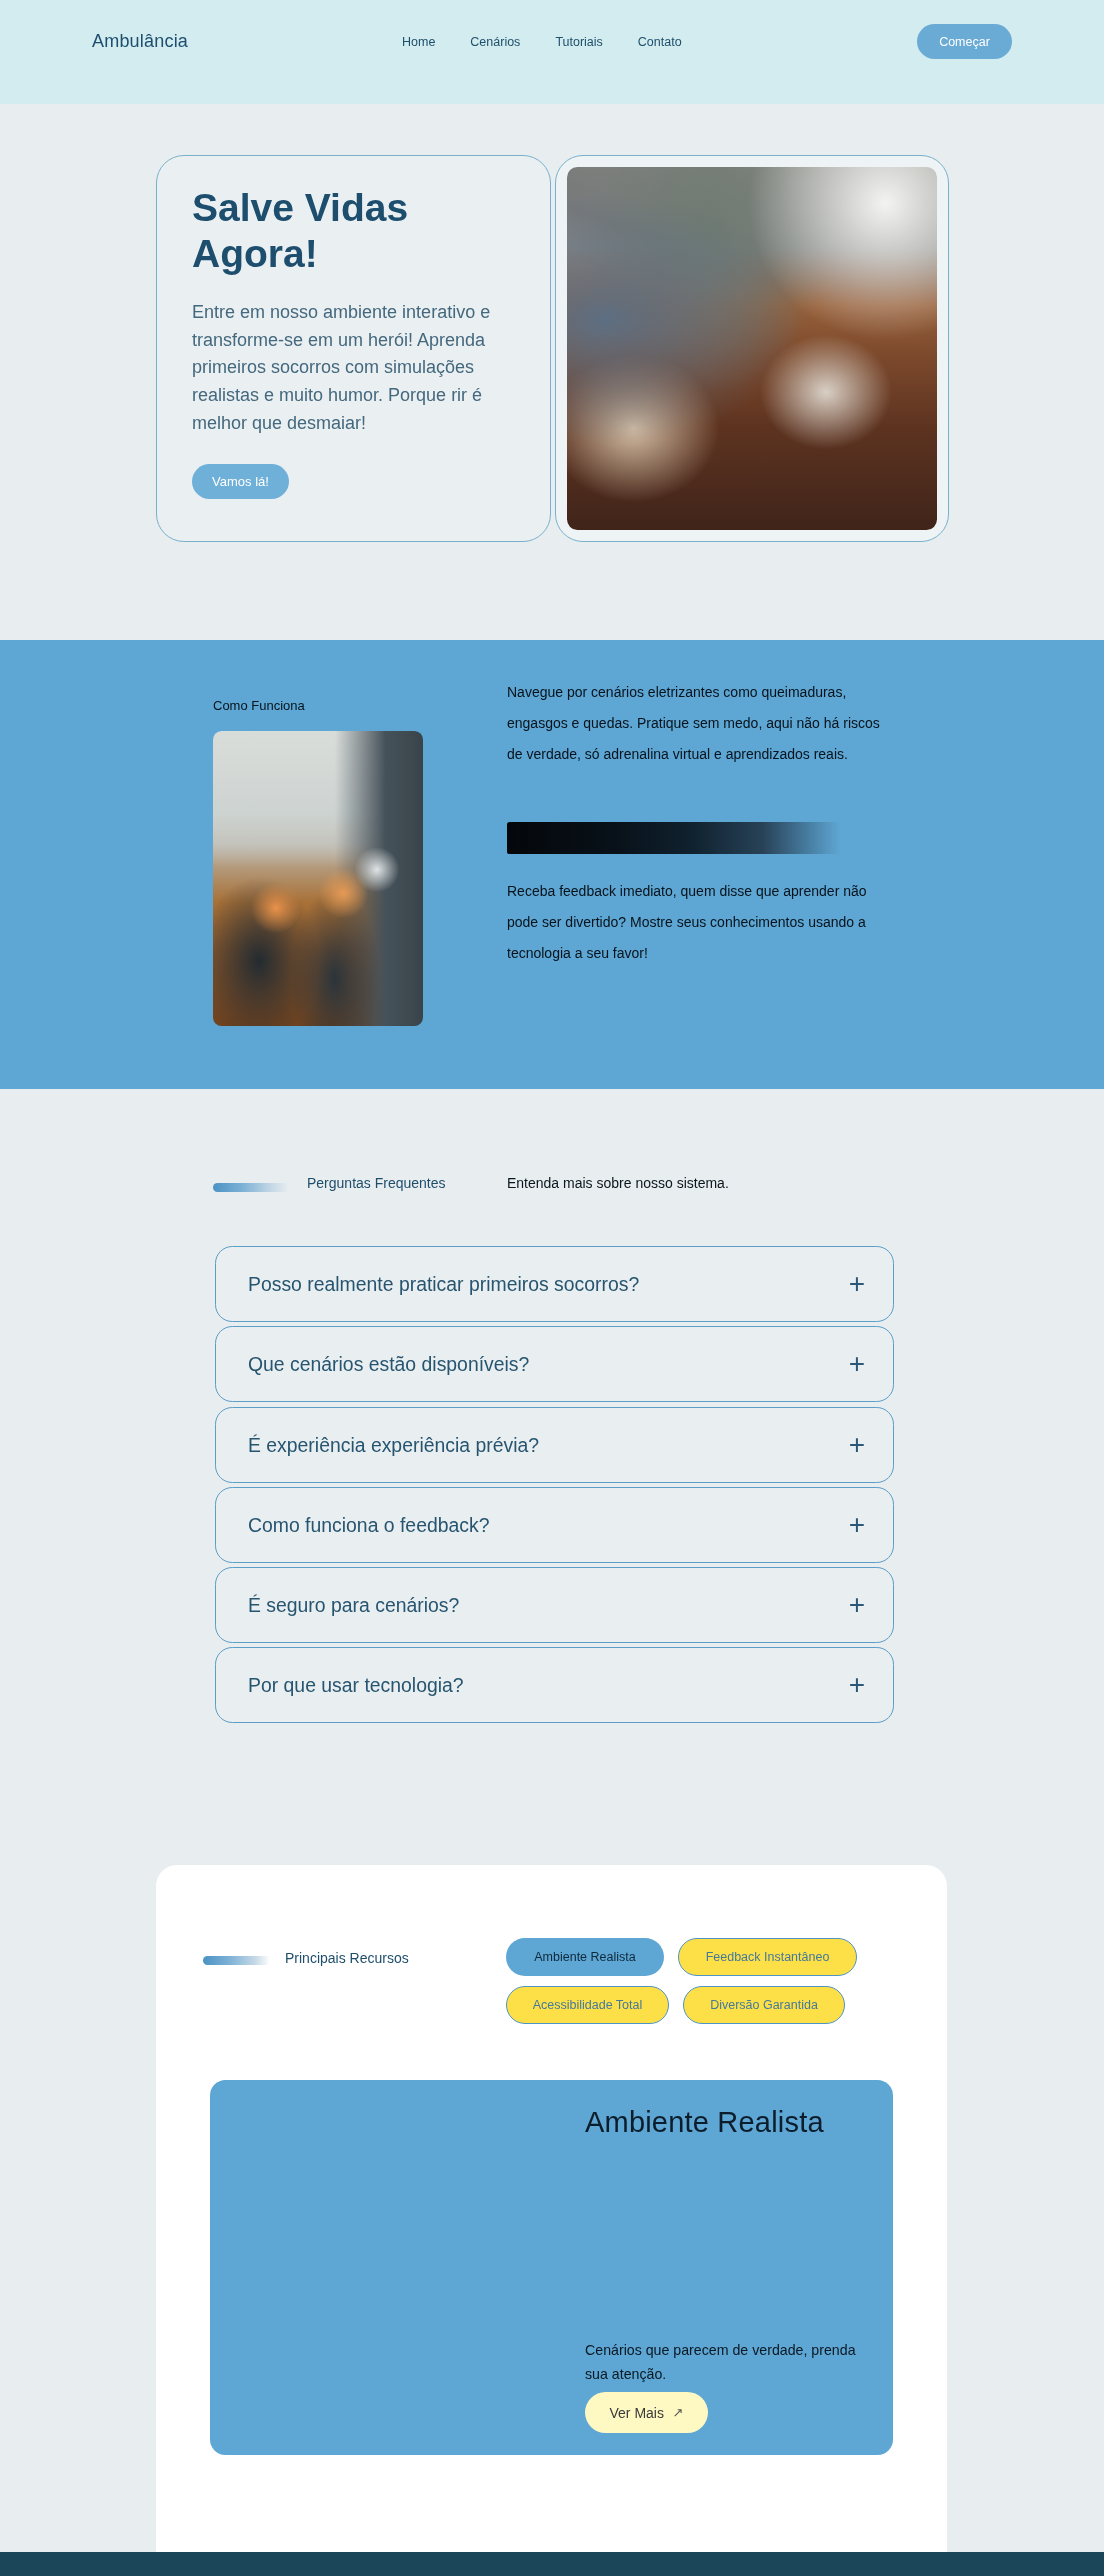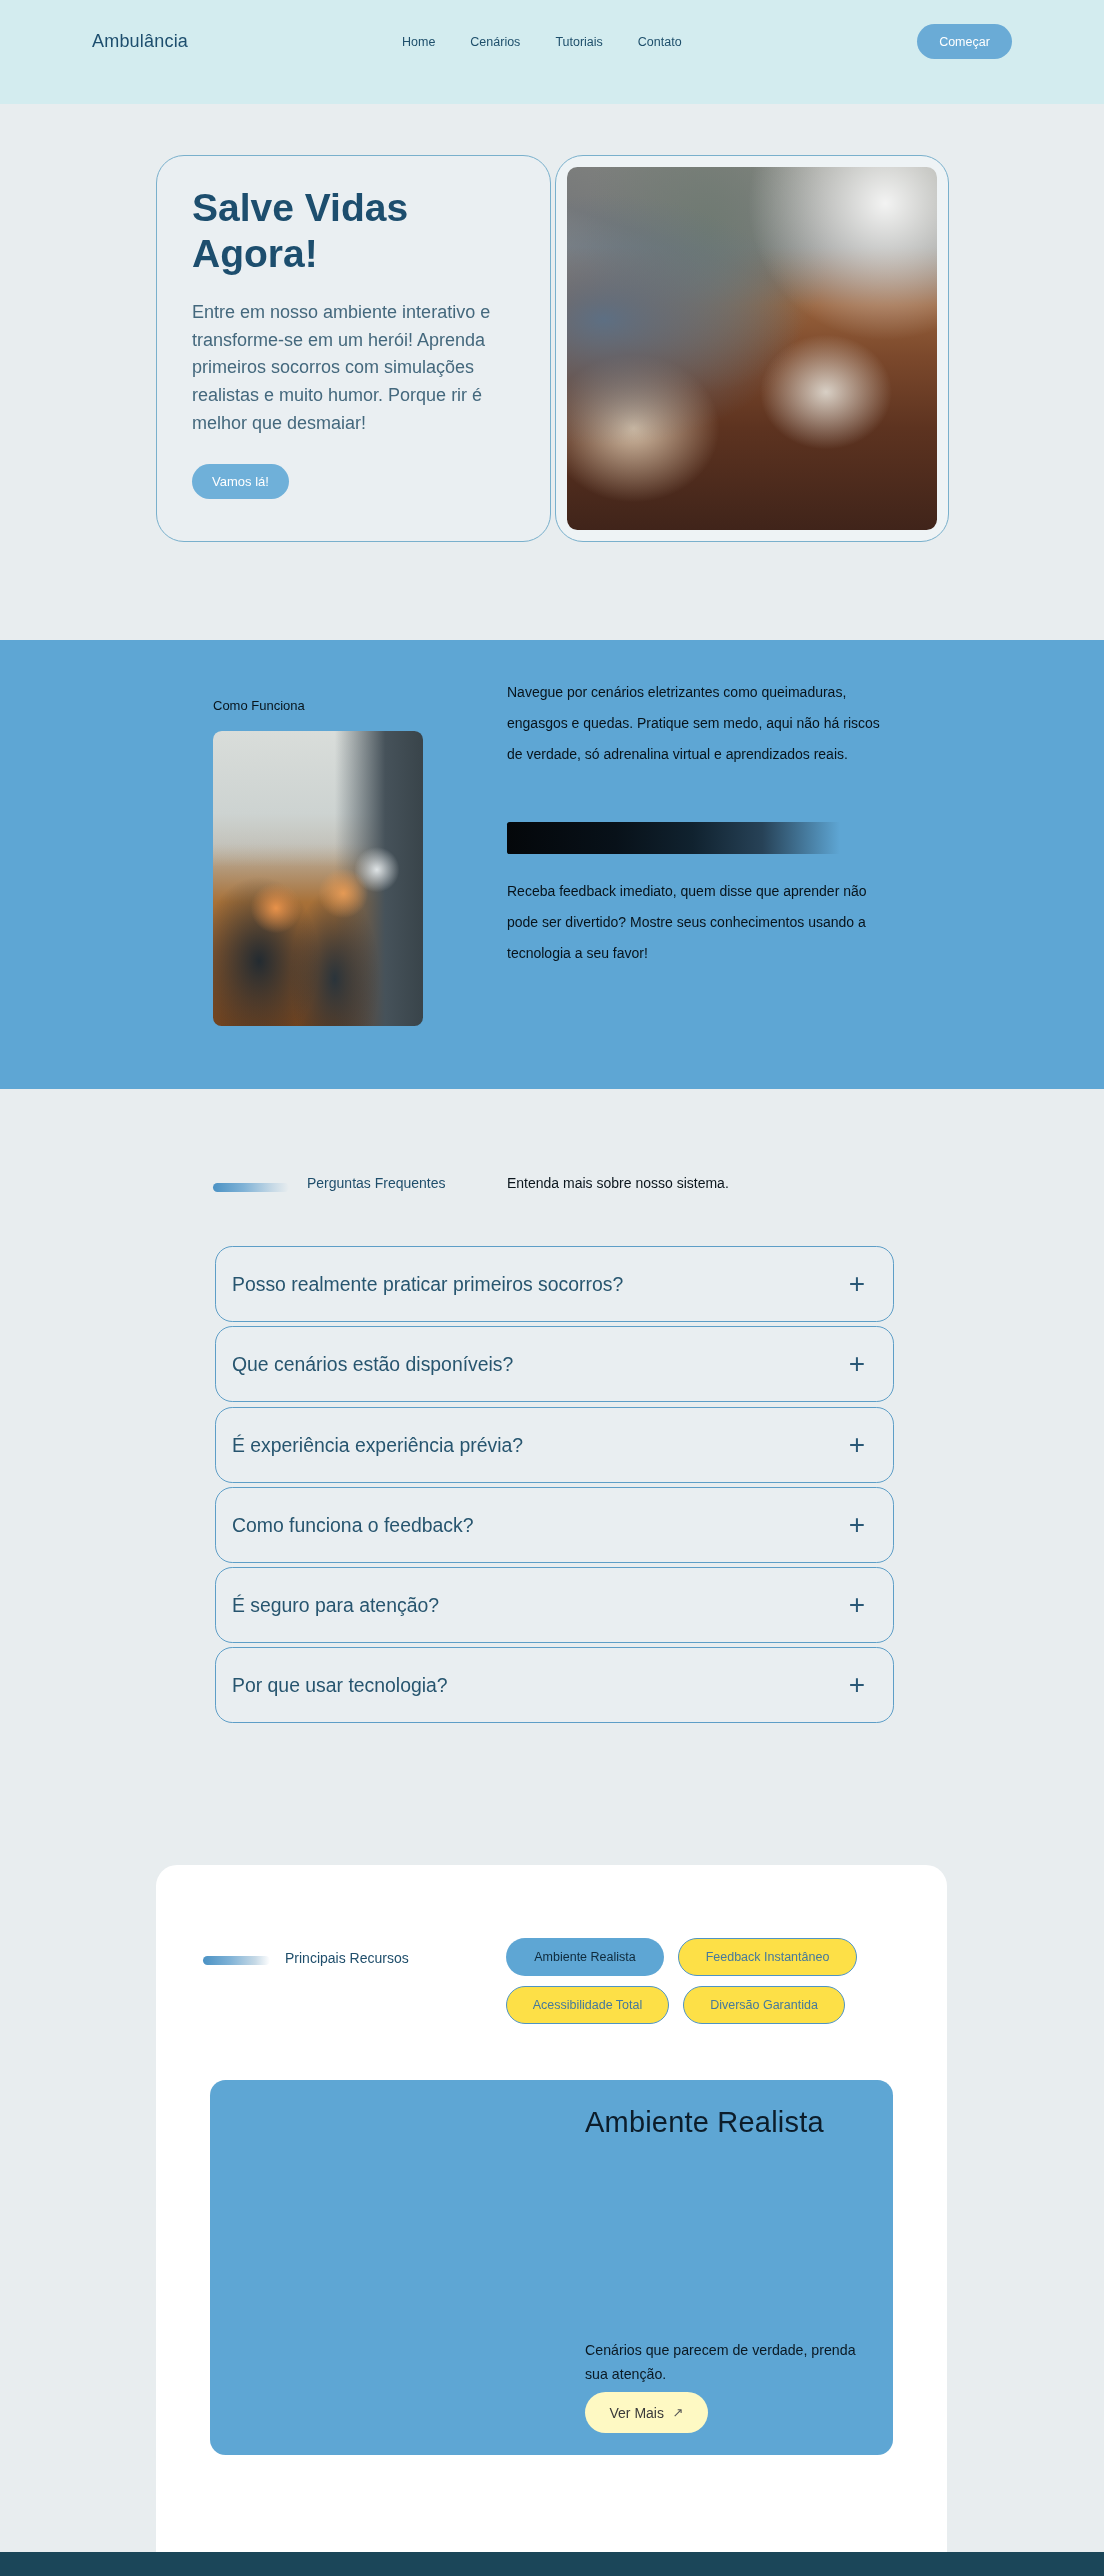--- a/index.html
+++ b/index.html
@@ -55,21 +55,21 @@
   .how-para2 { position:absolute; left:507px; top:236px; width:388px; }
 
   
   .grad-chip { height:8.6px; border-radius:5.2px;
     background:linear-gradient(90deg,#4b92c4 0%, #7fb2d6 40%, #c6d9e6 78%, rgba(232,237,239,0) 100%); }
   .faq-bar   { position:absolute; left:213px; top:1183px; width:76px; }
   .faq-label { position:absolute; left:307px; top:1175px; font-size:14px; font-weight:500; color:#1f4e6b; }
   .faq-sub   { position:absolute; left:507px; top:1175px; font-size:14px; color:#0b161d; }
   .faq-item { position:absolute; left:215px; width:679px; height:76px; background:#e9eef1;
     border:0.9px solid #5d9ec7; border-radius:17.3px; display:flex; align-items:center; cursor:pointer; }
-  .faq-q { margin-left:16px; font-size:19.4px; color:#27556f; }
+  .faq-q { margin-left:32px; font-size:19.4px; color:#27556f; }
   .faq-plus { position:absolute; right:28px; top:50%; transform:translateY(-50%); font-size:28px; font-weight:300; color:#2a5876; line-height:1; }
 
   
   .features-card { position:absolute; left:156px; top:1865px; width:791px; height:841px; background:#fff; border-radius:21px; }
   .feat-bar   { position:absolute; left:47px; top:91px; width:67px; }
   .feat-label { position:absolute; left:129px; top:85px; font-size:14px; font-weight:500; color:#1f4e6b; }
   .pill { position:absolute; height:38px; border-radius:19px; display:flex; align-items:center; justify-content:center;
     font-size:12.5px; cursor:pointer; }
   .pill-active { background:#5ea6d4; color:#0e2a3c; font-weight:500; }
   .pill-ghost { background:#fde047; border:1.3px solid #4f94c4; color:#45799c; }
@@ -146,21 +146,21 @@
   </div>
   <div class="faq-item" style="top:1407px">
     <div class="faq-q">É experiência experiência prévia?</div>
     <div class="faq-plus">+</div>
   </div>
   <div class="faq-item" style="top:1487px">
     <div class="faq-q">Como funciona o feedback?</div>
     <div class="faq-plus">+</div>
   </div>
   <div class="faq-item" style="top:1567px">
-    <div class="faq-q">É seguro para atenção?</div>
+    <div class="faq-q">É seguro para cenários?</div>
     <div class="faq-plus">+</div>
   </div>
   <div class="faq-item" style="top:1647px">
     <div class="faq-q">Por que usar tecnologia?</div>
     <div class="faq-plus">+</div>
   </div>
 
   <div class="features-card">
     <div class="grad-chip feat-bar"></div>
     <div class="feat-label">Principais Recursos</div>

